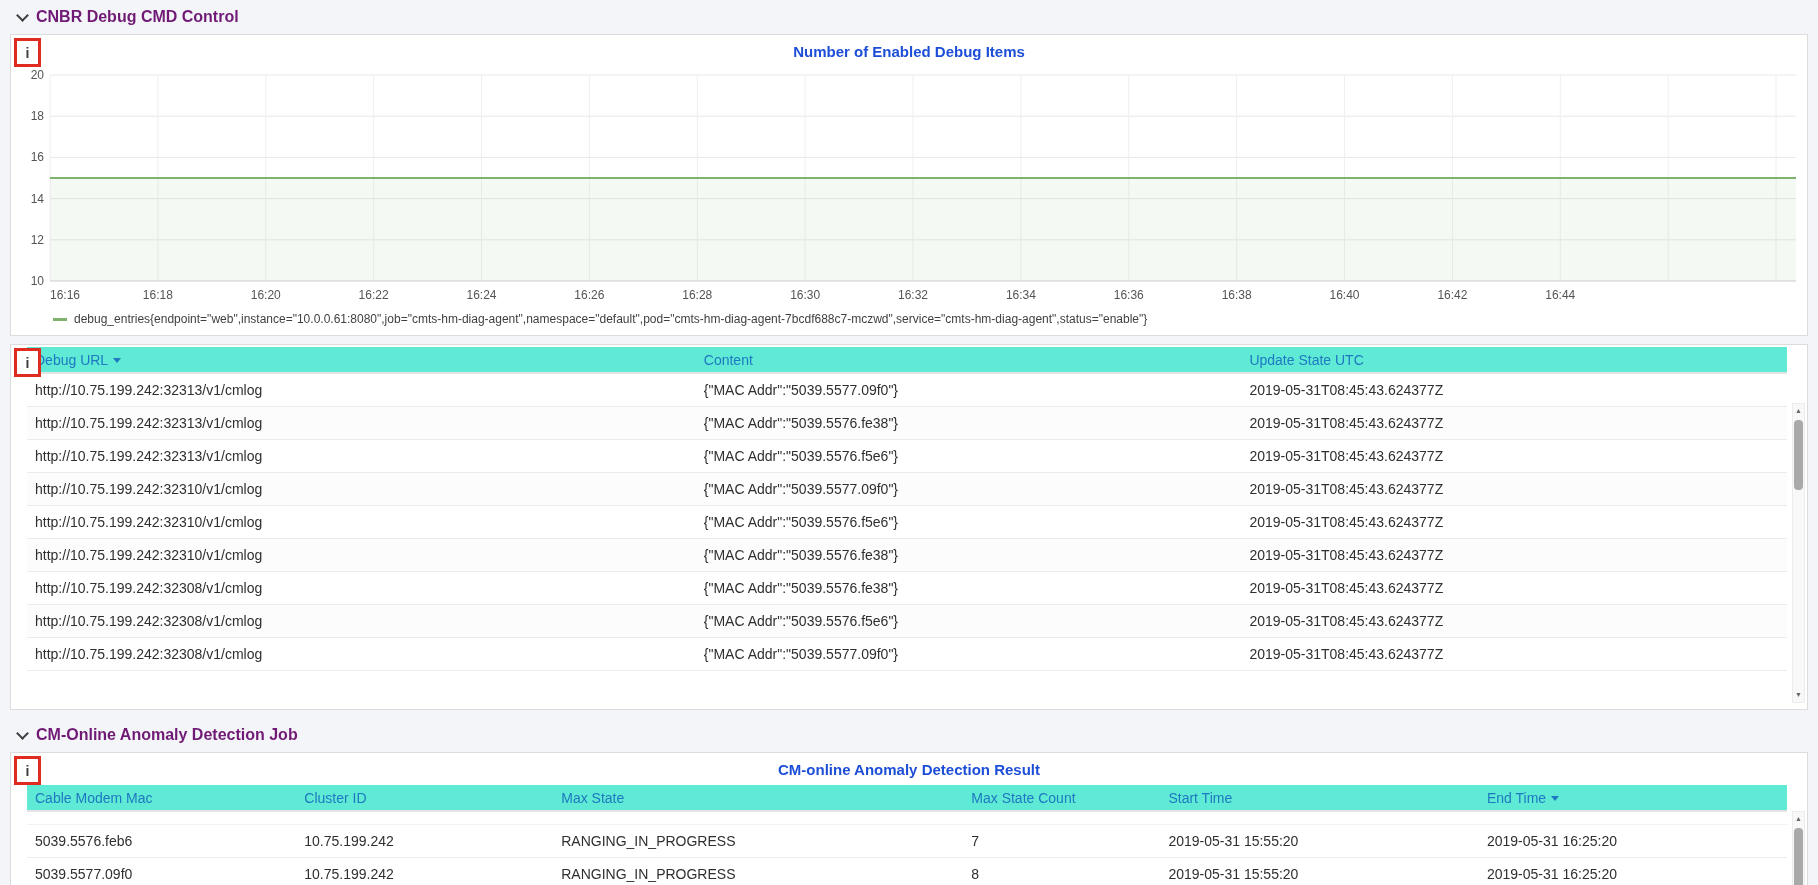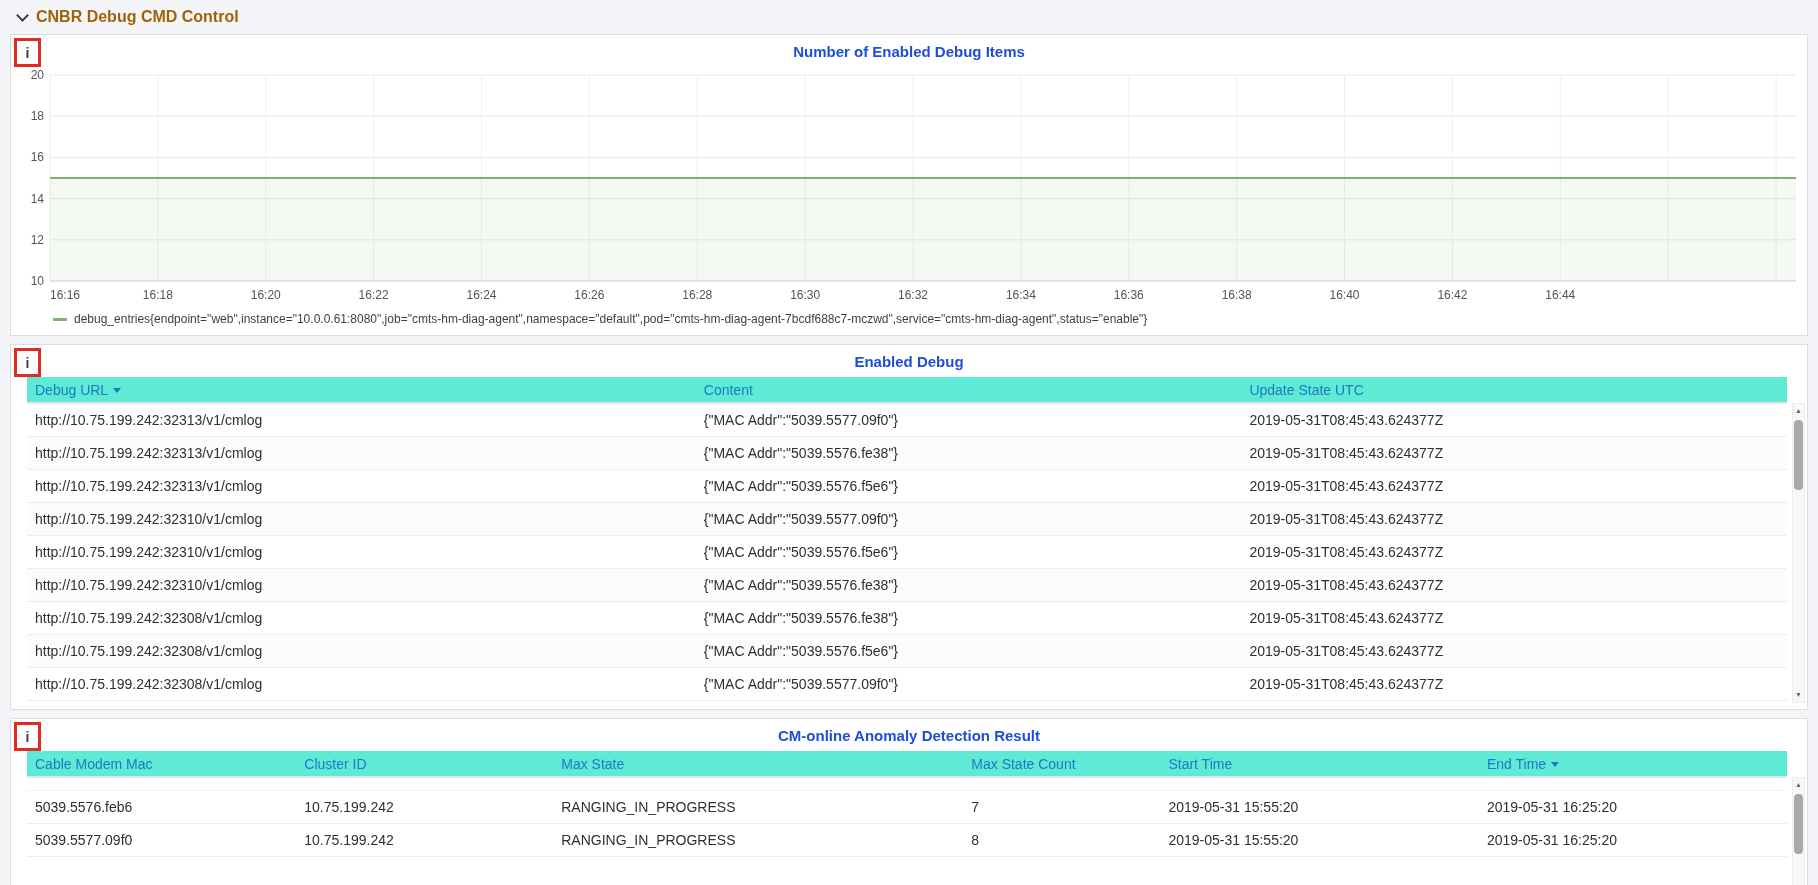--- a/index.html
+++ b/index.html
@@ -1,20 +1,20 @@
 <!DOCTYPE html>
 <html style="--annotation-red: #e02b20; --link-blue: #1f78c1; --series-green: #7eb26d;"><head>
 <meta charset="utf-8">
 <style>
   * { box-sizing: border-box; margin: 0; padding: 0; }
   html, body { width: 1818px; height: 885px; overflow: hidden; }
   body { background: #f4f5f8; font-family: "Liberation Sans", sans-serif; color: #333; }
 
   .section-header { display: flex; align-items: center; gap: 9px; height: 34px; padding-left: 18px;
-    font-size: 16px; font-weight: 700; color: #a16207; cursor: pointer; }
+    font-size: 16px; font-weight: 700; color: #701a75; cursor: pointer; }
   .chevron { width: 9px; height: 9px; border-left: 2px solid #3e3e3e; border-bottom: 2px solid #3e3e3e;
     transform: rotate(-45deg); margin-top: -4px; flex: none; }
 
   .panel { position: relative; background: #fff; border: 1px solid #dcdcdc; margin: 0 10px 8px 10px; overflow: hidden; }
   .chart-panel { height: 302px; }
   .table-panel-1 { height: 366px; }
   .table-panel-2 { height: 236px; }
 
   .info-box { position: absolute; top: 3px; left: 3px; width: 27px; height: 29px;
     border: 3px solid var(--annotation-red); background: #fff; display: flex; align-items: center;
@@ -120,21 +120,20 @@
     <div class="legend">
       <span class="legend-swatch"></span>
       <span>debug_entries{endpoint="web",instance="10.0.0.61:8080",job="cmts-hm-diag-agent",namespace="default",pod="cmts-hm-diag-agent-7bcdf688c7-mczwd",service="cmts-hm-diag-agent",status="enable"}</span>
     </div>
   </div>
 
   <div class="panel table-panel-1">
     <div class="info-box">
       <span>i</span>
     </div>
-    <div class="panel-title">Enabled Debug</div>
     <table class="data-table stripe">
       <colgroup>
           <col style="width:38%">
           <col style="width:31%">
           <col style="width:31%">
         </colgroup>
       <thead>
         <tr>
           <th>
             <span>Debug URL</span><span class="caret"></span>
@@ -203,20 +202,24 @@
   </tr>
 </tbody>
     </table>
     <div class="vscroll vscroll-1">
       <div class="arrow up">▲</div>
       <div class="thumb"></div>
       <div class="arrow down">▼</div>
     </div>
   </div>
 
+  <div class="section-header">
+    <span class="chevron"></span>
+    <span>CM-Online Anomaly Detection Job</span>
+  </div>
 
   <div class="panel table-panel-2">
     <div class="info-box">
       <span>i</span>
     </div>
     <div class="panel-title">CM-online Anomaly Detection Result</div>
     <table class="data-table">
       <colgroup>
         <col style="width:15.3%">
           <col style="width:14.6%">

